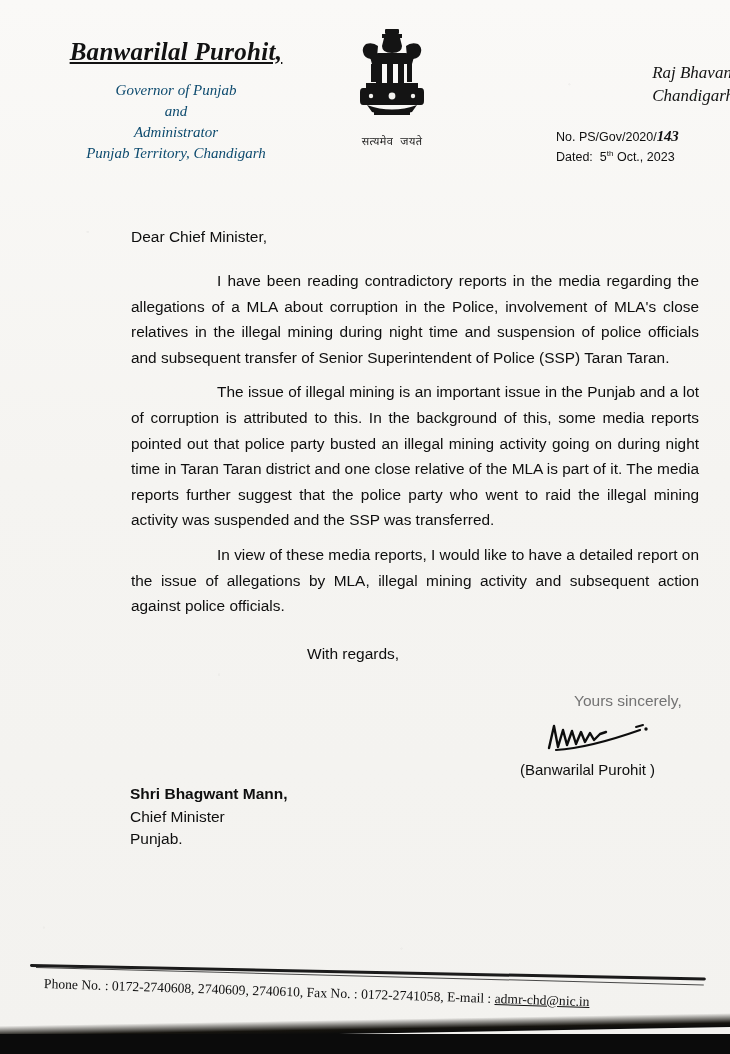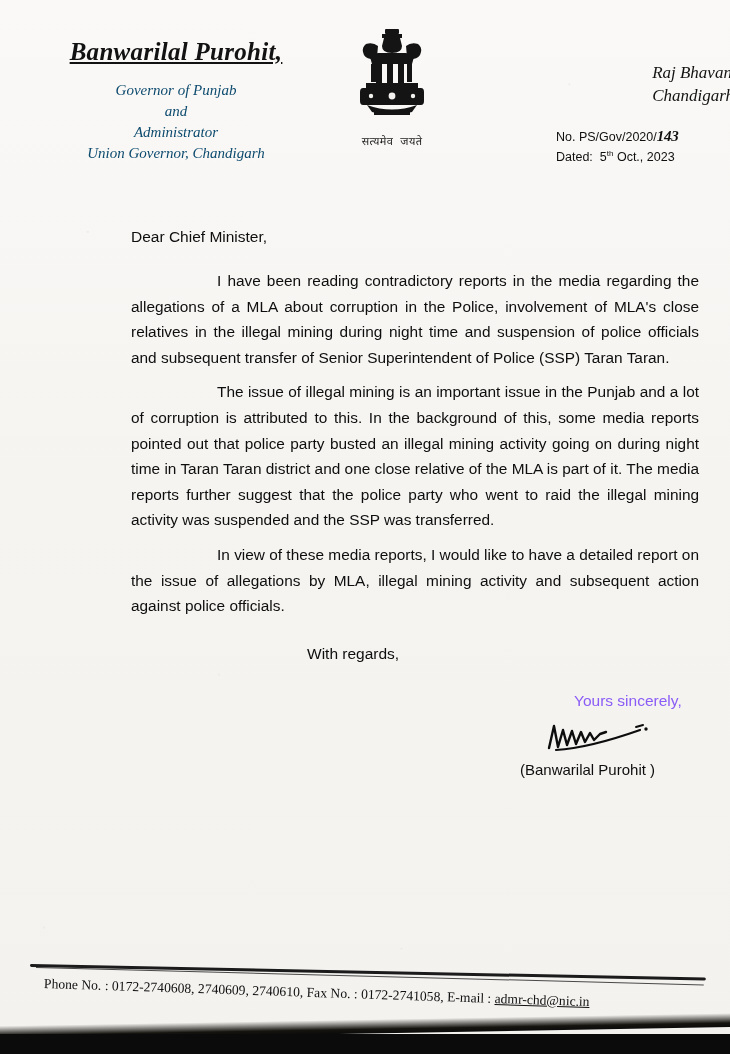--- a/index.html
+++ b/index.html
@@ -152,21 +152,21 @@
 
   
   .sign-block {
     position: absolute;
     left: 520px;
     top: 692px;
     width: 190px;
   }
   .yours {
     font-size: 15.5px;
-    color: #8b5cf6;
+    color: #737373;
     margin-left: 54px;
   }
   .sig-svg { display: block; margin: 4px 0 0 24px; }
   .sign-name {
     font-size: 15px;
     color: #0e0e0e;
     margin-top: 1px;
     white-space: nowrap;
   }
 
@@ -252,21 +252,21 @@
   <div class="paper-bg"></div>
 
   <div class="letterhead">
 
     <div class="lh-left">
       <div class="gov-name">Banwarilal Purohit,</div>
       <div class="gov-role">
         <div>Governor of Punjab</div>
         <div>and</div>
         <div>Administrator</div>
-        <div>Union Governor, Chandigarh</div>
+        <div>Punjab Territory, Chandigarh</div>
       </div>
     </div>
 
     <div class="emblem">
       <svg width="76" height="105" viewBox="0 0 76 105" aria-hidden="true">
         <g fill="#141414">
 
           <rect x="31" y="2" width="14" height="5" rx="1"></rect>
           <rect x="28" y="7" width="20" height="4"></rect>
 
@@ -329,20 +329,25 @@
       <g fill="none" stroke="#0d0d0d" stroke-linecap="round" stroke-linejoin="round">
         <path d="M5 34 L10 12 L14 33 L19 16 L23 31 L28 17 L32 30 L37 18 L41 28 L46 19 L50 26 L56 20 L62 18" stroke-width="2.4"></path>
         <path d="M12 36 Q45 34 96 16" stroke-width="2.2"></path>
         <path d="M92 13 L99 11" stroke-width="2"></path>
       </g>
       <circle cx="102" cy="15" r="1.7" fill="#0d0d0d"></circle>
     </svg>
     <div class="sign-name">(Banwarilal Purohit )</div>
   </div>
 
+  <div class="addressee">
+    <div class="to-name">Shri  Bhagwant Mann,</div>
+    <div>Chief Minister</div>
+    <div>Punjab.</div>
+  </div>
 
   <div class="footer">
     <div class="footer-rule"></div>
     <div class="footer-rule2"></div>
     <div class="footer-text">
       <span>Phone No. :</span>
       <span>0172-2740608, 2740609, 2740610,</span>
       <span>Fax No. :</span>
       <span>0172-2741058,</span>
       <span>E-mail :</span>

